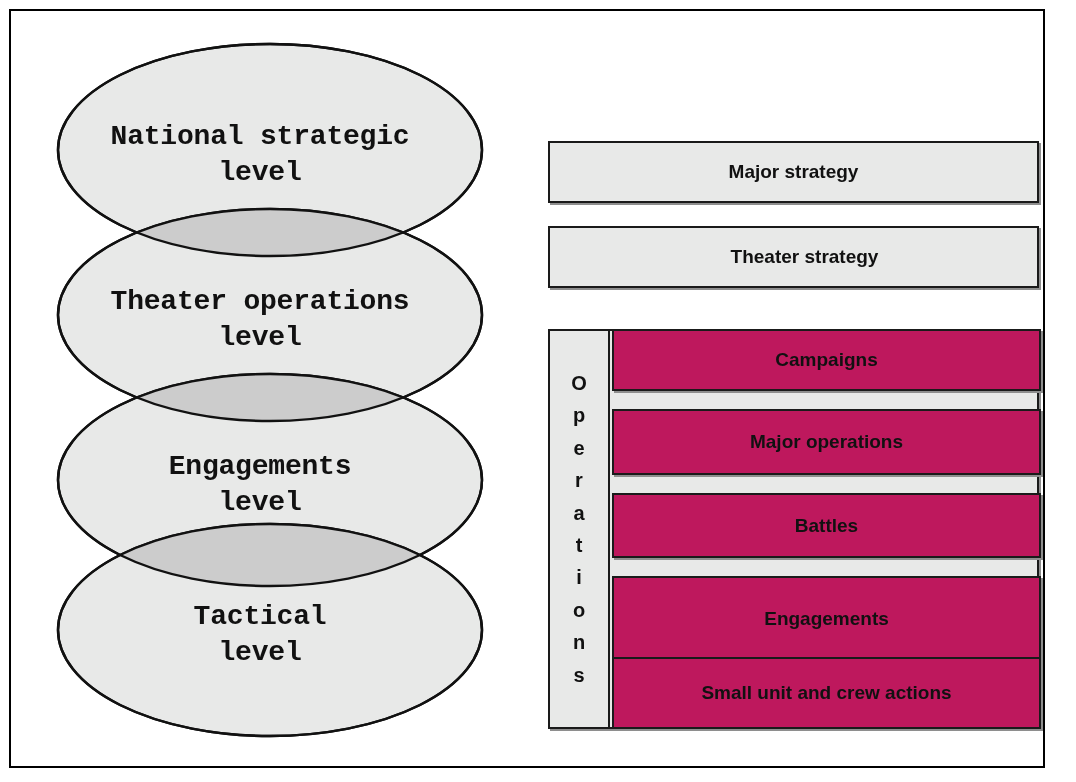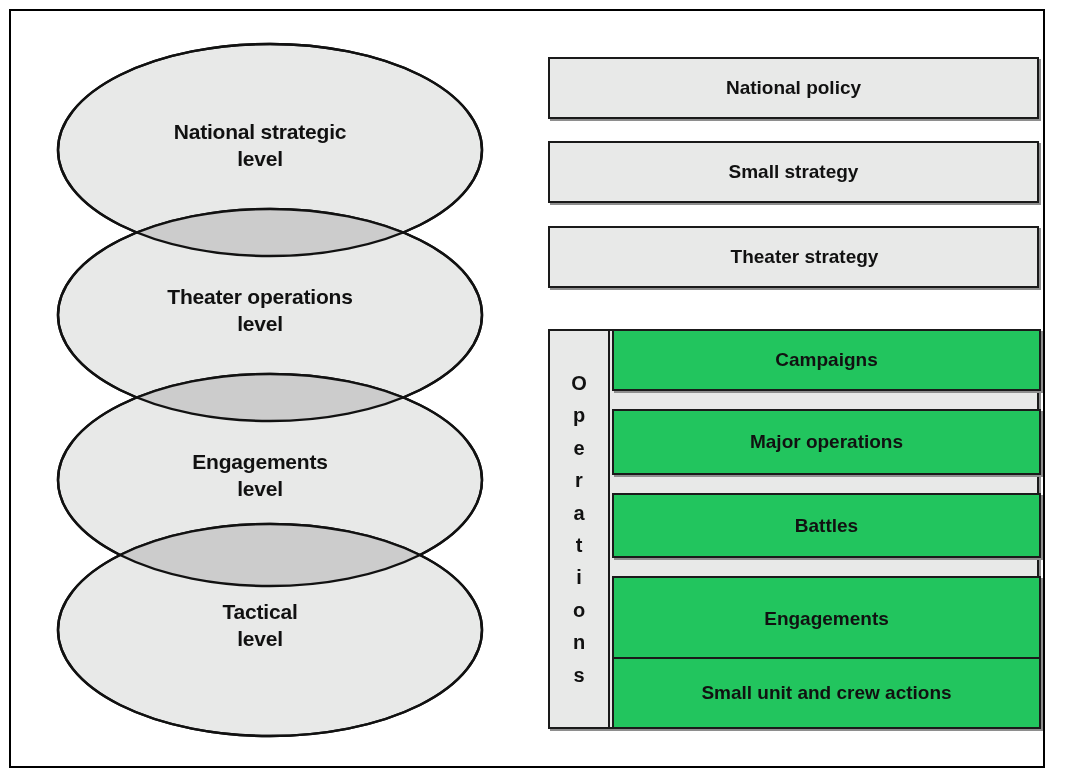--- a/index.html
+++ b/index.html
@@ -39,26 +39,27 @@
   #ellipse-svg {
     position: absolute;
     left: 0;
     top: 0;
   }
   .ellipse-label {
     position: absolute;
     width: 430px;
     left: 10px;
     text-align: center;
-    font-size: 21px;
+    font-size: 28px;
     font-weight: bold;
     color: #111111;
     line-height: 1.28;
     letter-spacing: -0.2px;
     pointer-events: none;
+    font-family: Liberation Mono, monospace;
   }
   .ellipse-label .l2 { display: block; }
 
   
   #right-column {
     position: absolute;
     left: 537px;
     top: 46px;
     width: 492px;
     height: 672px;
@@ -123,21 +124,21 @@
     top: 0;
     right: -2px;
     bottom: 0;
   }
   .operation-bar {
     position: absolute;
     left: 2px;
     width: 429px;
     box-sizing: border-box;
     border: 2px solid #1a1a1a;
-    background: #22c55e;
+    background: #be185d;
     box-shadow: 2px 2px 0 0 #8e8e8e;
     display: flex;
     align-items: center;
     justify-content: center;
     font-size: 19px;
     font-weight: bold;
     color: #111111;
   }
   #operation-bar-0 { top: -2px;  height: 62px; }
   #operation-bar-1 { top: 78px;  height: 66px; }
@@ -202,25 +203,22 @@
         <span class="l2">level</span>
       </div>
       <div class="ellipse-label" style="top:574px;">
         <span>Tactical</span>
         <span class="l2">level</span>
       </div>
     </div>
 
     <div id="right-column">
 
-      <div class="strategy-box" id="strategy-box-0">
-        <span>National policy</span>
-      </div>
       <div class="strategy-box" id="strategy-box-1">
-        <span>Small strategy</span>
+        <span>Major strategy</span>
       </div>
       <div class="strategy-box" id="strategy-box-2">
         <span>Theater strategy</span>
       </div>
 
       <div id="operations-block">
         <div id="operations-sidebar">
           <span class="vletter">O</span>
           <span class="vletter">p</span>
           <span class="vletter">e</span>

